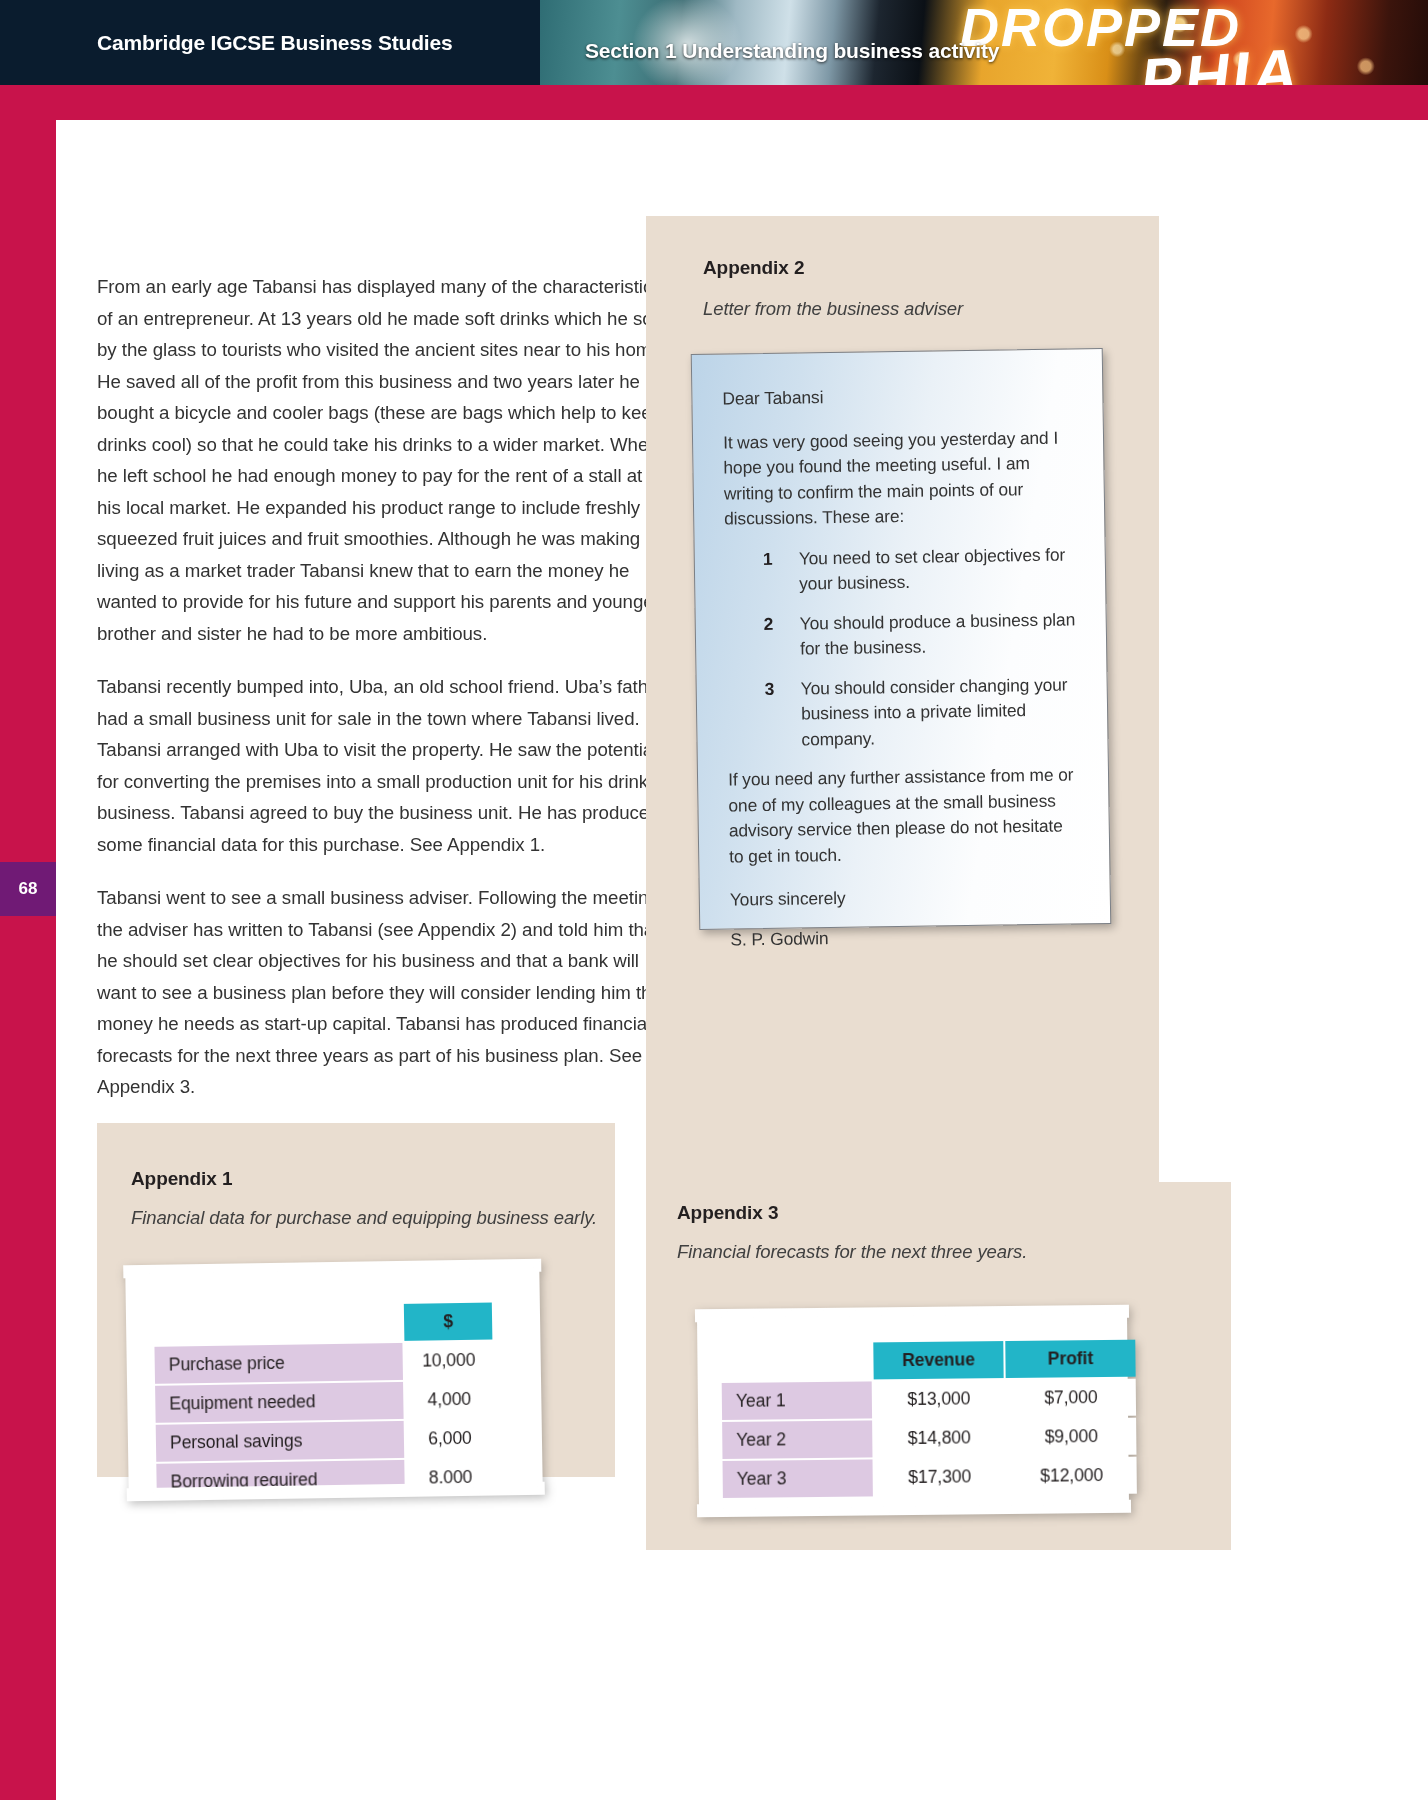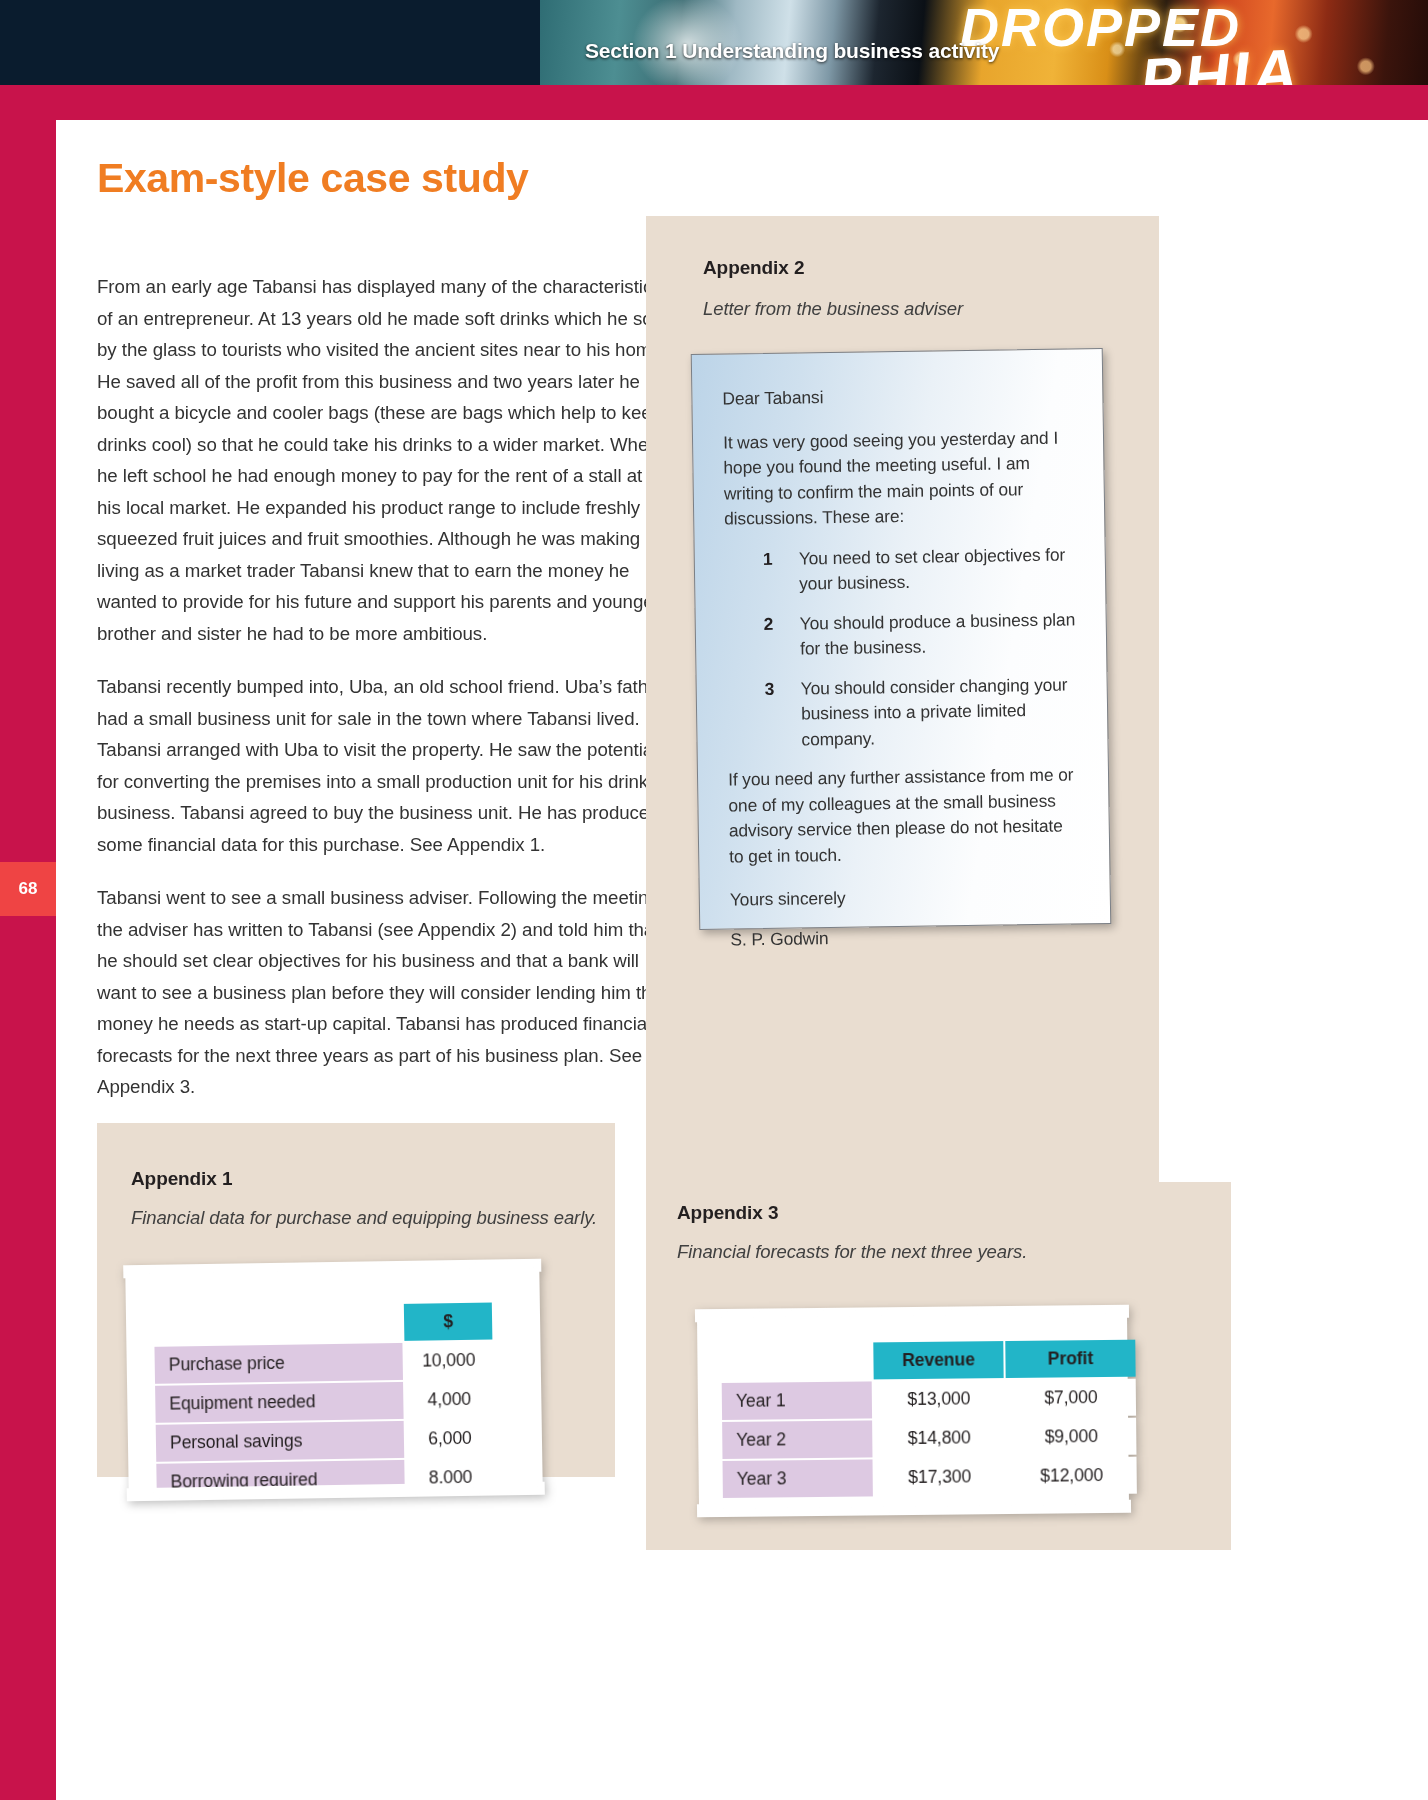--- a/index.html
+++ b/index.html
@@ -140,21 +140,21 @@
     height: 1680px;
     background: #ffffff;
     z-index: 2;
   }
 
   .page-number-tab {
     position: absolute;
     top: 862px; left: 0;
     width: 56px;
     height: 54px;
-    background: #ef4444;
+    background: #701a75;
     color: #ffffff;
     font-size: 17px;
     font-weight: bold;
     display: flex;
     align-items: center;
     justify-content: center;
     z-index: 5;
   }
 
   
@@ -335,32 +335,34 @@
 </head>
 <body>
 
 <div class="page">
 
   <div class="header">
     <div class="header-photo">
       <span class="photo-word-dropped">DROPPED</span>
       <span class="photo-word-phia">PHIA</span>
     </div>
+    <div class="header-left">
+      <span class="header-title">Cambridge IGCSE Business Studies</span>
+    </div>
     <div class="header-section">
       <span class="header-section-text">Section 1 Understanding business activity</span>
     </div>
   </div>
 
   <div class="crimson-band"></div>
   <div class="white-sheet"></div>
   <div class="page-number-tab">68</div>
 
   <div class="content">
 
-    <h1 class="main-title">Exam-style case study</h1>
 
     <div class="body-col">
       <p>From an early age Tabansi has displayed many of the characteristics of an entrepreneur. At 13 years old he made soft drinks which he sold by the glass to tourists who visited the ancient sites near to his home. He saved all of the profit from this business and two years later he bought a bicycle and cooler bags (these are bags which help to keep drinks cool) so that he could take his drinks to a wider market. When he left school he had enough money to pay for the rent of a stall at his local market. He expanded his product range to include freshly squeezed fruit juices and fruit smoothies. Although he was making a living as a market trader Tabansi knew that to earn the money he wanted to provide for his future and support his parents and younger brother and sister he had to be more ambitious.</p>
       <p>Tabansi recently bumped into, Uba, an old school friend. Uba’s father had a small business unit for sale in the town where Tabansi lived. Tabansi arranged with Uba to visit the property. He saw the potential for converting the premises into a small production unit for his drinks business. Tabansi agreed to buy the business unit. He has produced some financial data for this purchase. See Appendix 1.</p>
       <p>Tabansi went to see a small business adviser. Following the meeting the adviser has written to Tabansi (see Appendix 2) and told him that he should set clear objectives for his business and that a bank will want to see a business plan before they will consider lending him the money he needs as start-up capital. Tabansi has produced financial forecasts for the next three years as part of his business plan. See Appendix 3.</p>
     </div>
 
     <div class="appendix-panel" id="appendix2-panel">
       <div class="appendix-heading">Appendix 2</div>
       <div class="appendix-caption">Letter from the business adviser</div>

